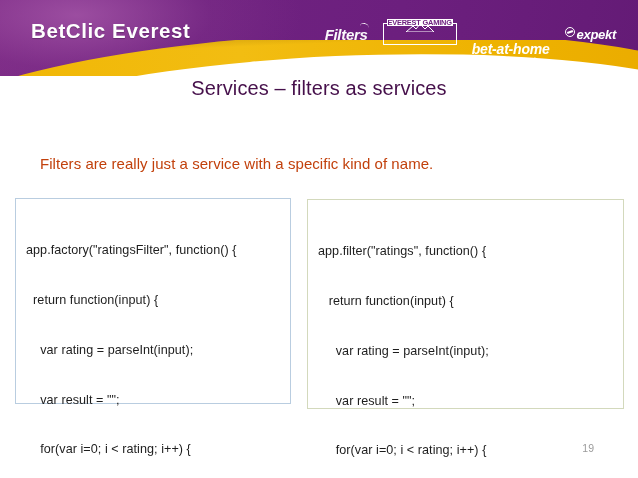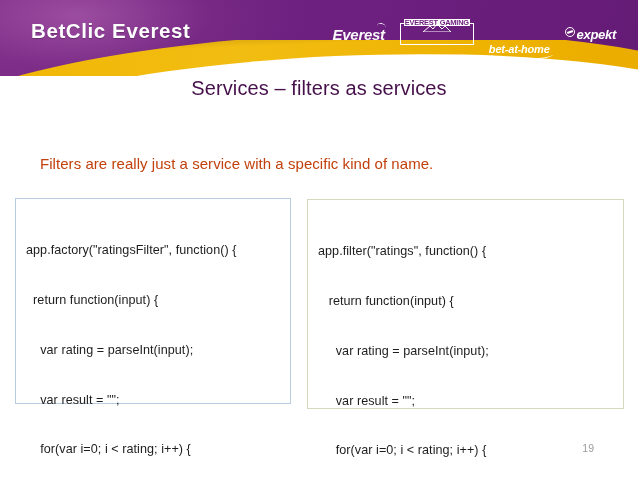--- a/index.html
+++ b/index.html
@@ -111,21 +111,21 @@
     font-size:7.4px;
     font-weight:bold;
     letter-spacing:-0.2px;
     white-space:nowrap;
     background:#ffffff;
     color:#6f2280;
     padding:0 1px;
   }
   .logo-bah {
     color:#ffffff;
-    font-size:11px;
+    font-size:14px;
     font-weight:bold;
     font-style:italic;
     position:relative;
     letter-spacing:-0.2px;
     white-space:nowrap;
     margin-top:29px;
   }
   .logo-bah .sw {
     position:absolute; left:2px; bottom:-5px;
     width:62px; height:7px;
@@ -216,21 +216,21 @@
       <div class="swoosh"></div>
       <div class="swoosh-shade"></div>
       <div class="swoosh-white"></div>
     </div>
 
     <div class="brand-title">BetClic Everest</div>
 
     <div class="logos">
 
       <div class="logo-betclic">
-        <span>Everest</span>
+        <span>Filters</span>
         <span class="tick"></span>
       </div>
 
       <div class="logo-everest">
         <svg class="mtn" viewBox="0 0 30 8">
           <path d="M1 8 L8 2 L11 5 L15 0 L20 5 L23 2 L29 8 Z" fill="none" stroke="#ffffff" stroke-width="1"></path>
         </svg>
         <span class="etxt">EVEREST GAMING</span>
       </div>
 

